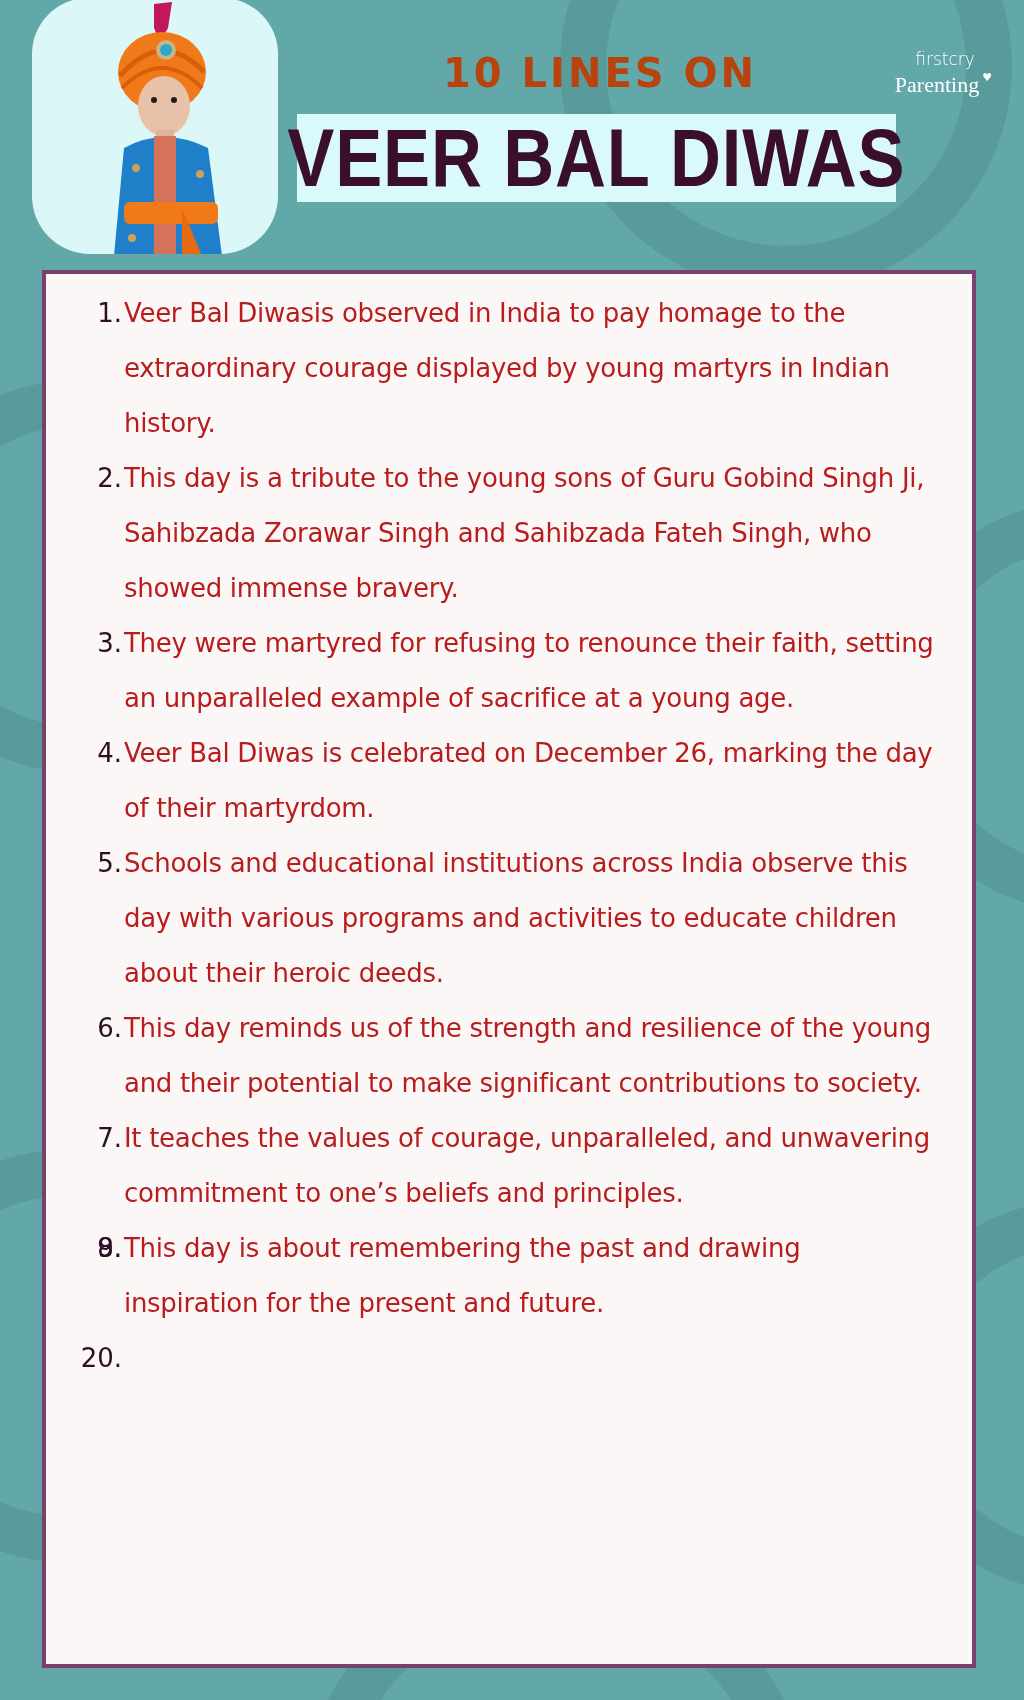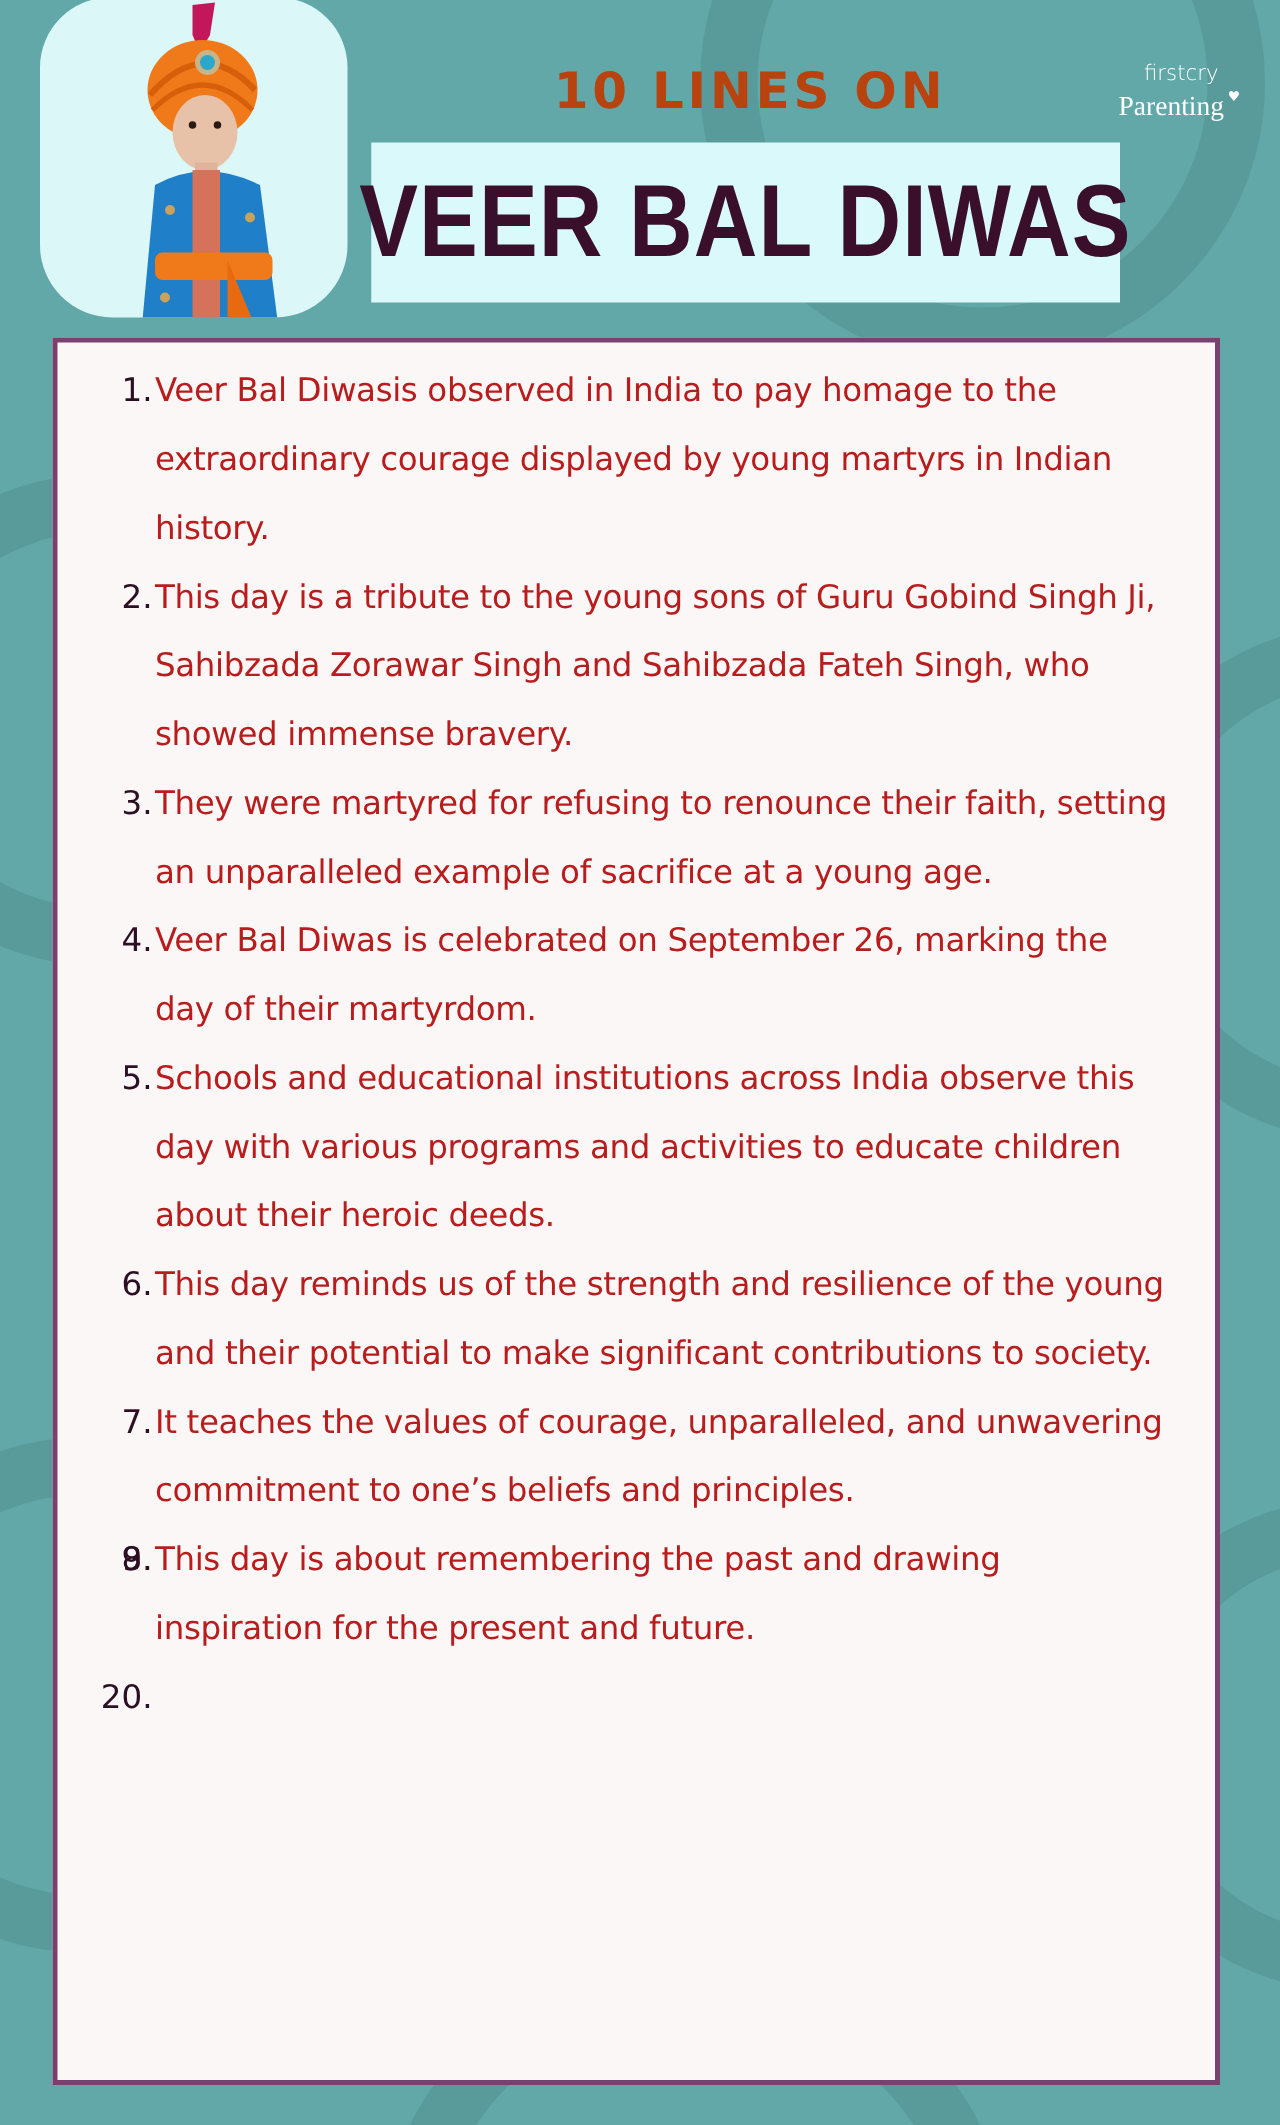--- a/index.html
+++ b/index.html
@@ -20,21 +20,21 @@
       top: 0px; overflow: hidden;
     }
     .hero-card { top: -2px; }
     .boy { position: absolute; left: 0; top: 0; width: 246px; height: 258px; }
     .headline-small {
       position: absolute; left: 300px; top: 28px; width: 600px; text-align: center;
       font-family: "DejaVu Sans", sans-serif; font-weight: 900; font-size: 40px;
       letter-spacing: 3px; color: #b8430e; line-height: 70px; margin-top: 10px;
     }
     .headline-box {
-      position: absolute; left: 297px; top: 114px; width: 599px; height: 128px;
+      position: absolute; left: 297px; top: 114px; width: 599px; height: 88px;
       background: #daf9fb;
       display: flex; align-items: center; justify-content: center;
     }
     .headline-big {
       font-family: "Liberation Sans", sans-serif; font-weight: 700; font-size: 82px;
       color: #3a0f2c; letter-spacing: 1px; transform: scaleX(0.86);
       white-space: nowrap;
     }
     .logo {
       position: absolute; right: 12px; top: 10px; width: 150px; text-align: center; color: #ffffff; margin-top: 40px;
@@ -119,21 +119,21 @@
     <li class="line-item">
         <span class="line-num">2.</span>
         <span class="line-text">This day is a tribute to the young sons of Guru Gobind Singh Ji, Sahibzada Zorawar Singh and Sahibzada Fateh Singh, who showed immense bravery.</span>
       </li>
     <li class="line-item">
         <span class="line-num">3.</span>
         <span class="line-text">They were martyred for refusing to renounce their faith, setting an unparalleled example of sacrifice at a young age.</span>
       </li>
     <li class="line-item">
         <span class="line-num">4.</span>
-        <span class="line-text">Veer Bal Diwas is celebrated on September 26, marking the day of their martyrdom.</span>
+        <span class="line-text">Veer Bal Diwas is celebrated on December 26, marking the day of their martyrdom.</span>
       </li>
     <li class="line-item">
         <span class="line-num">5.</span>
         <span class="line-text">Schools and educational institutions across India observe this day with various programs and activities to educate children about their heroic deeds.</span>
       </li>
     <li class="line-item">
         <span class="line-num">6.</span>
         <span class="line-text">This day reminds us of the strength and resilience of the young and their potential to make significant contributions to society.</span>
       </li>
     <li class="line-item">

